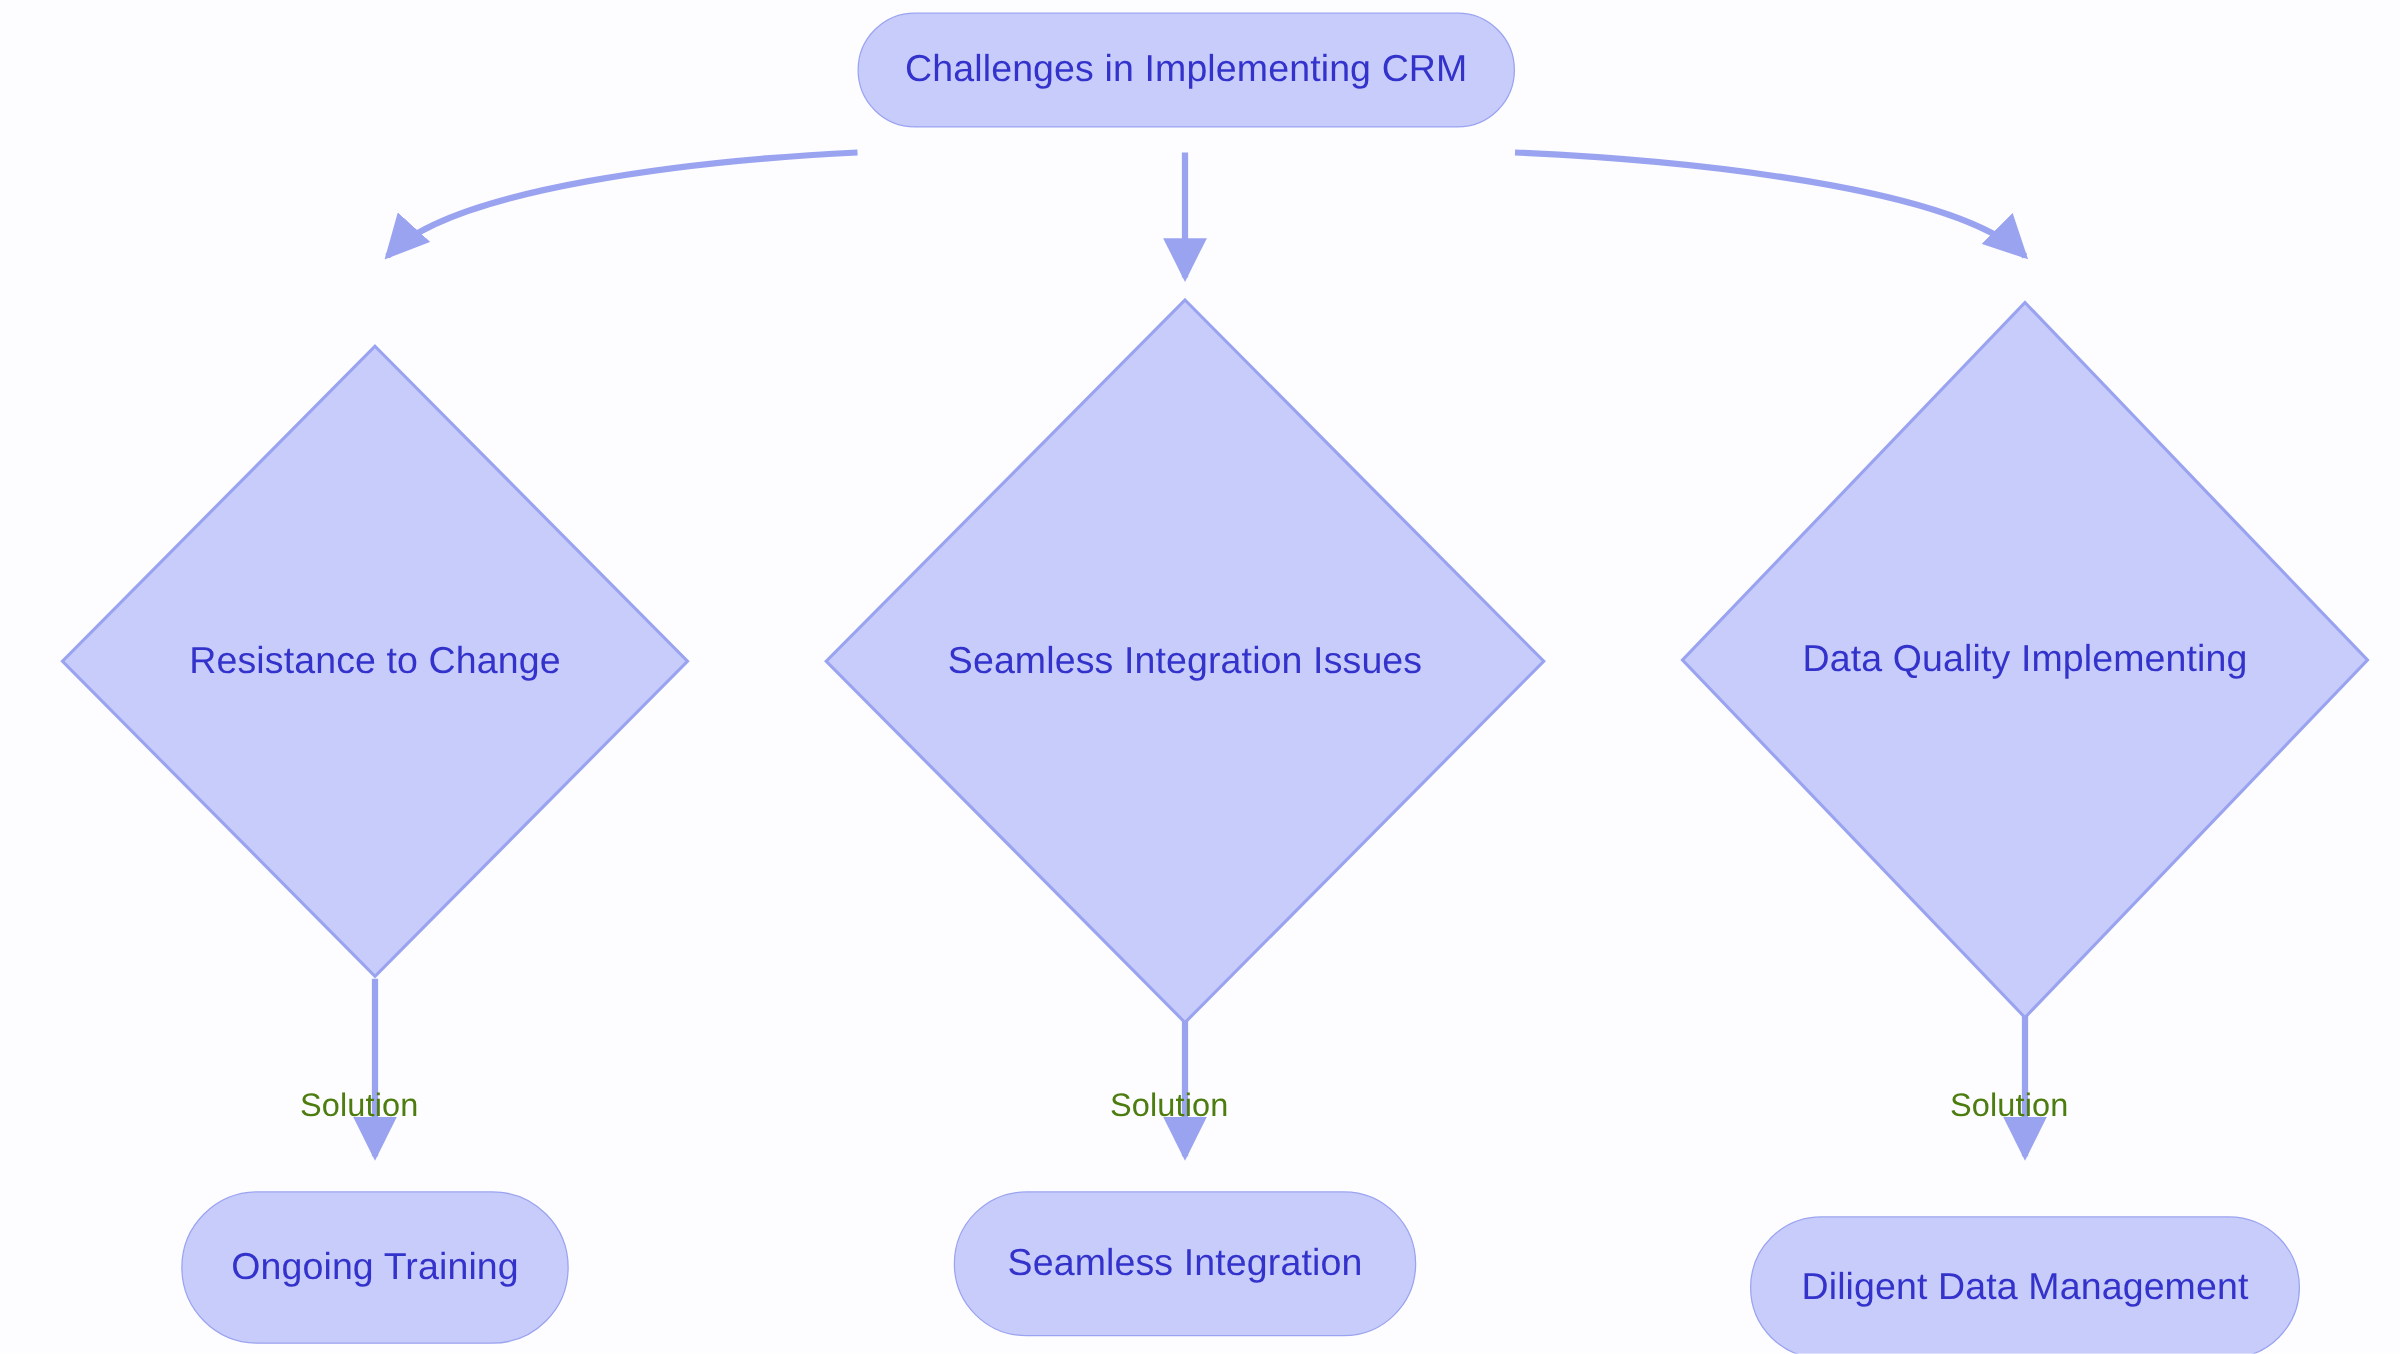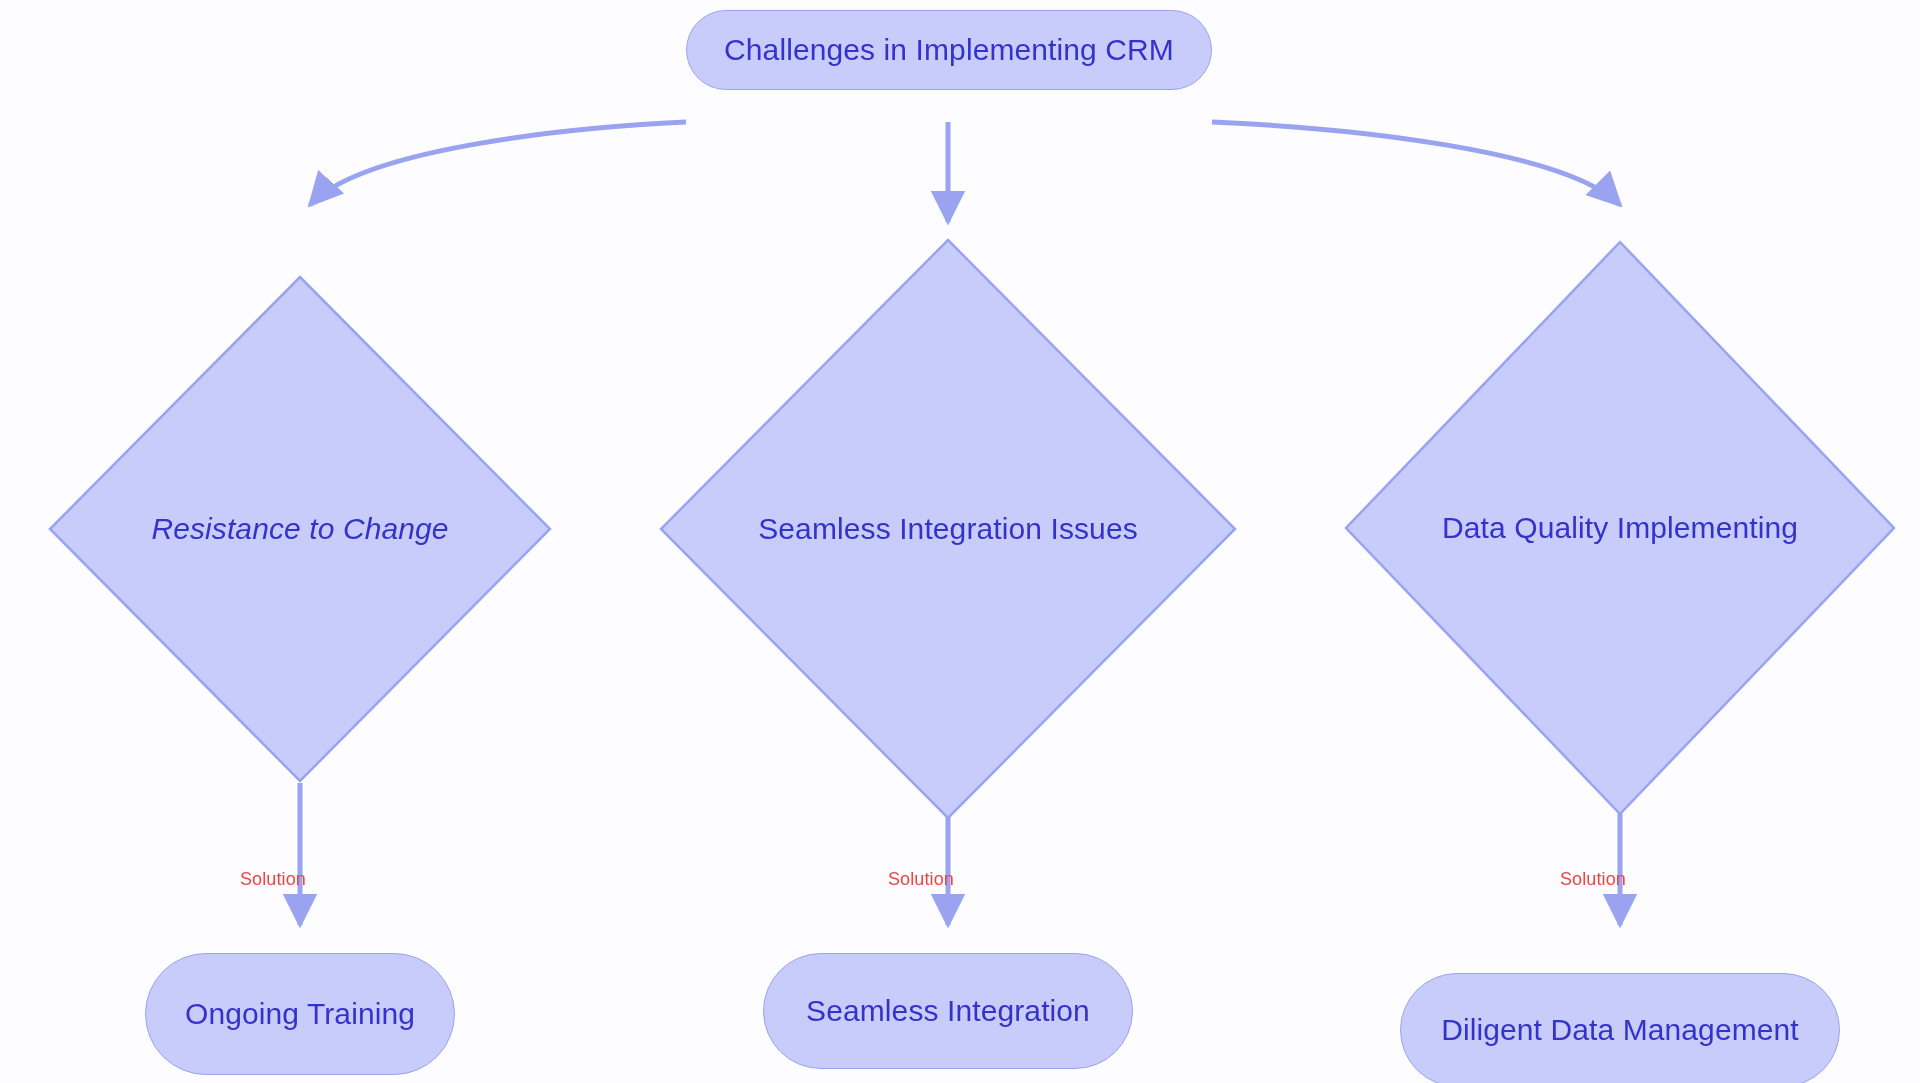--- a/index.html
+++ b/index.html
@@ -60,22 +60,22 @@
     display: flex;
     align-items: center;
     justify-content: center;
     color: #3333cc;
     font-size: 30px;
     white-space: nowrap;
     letter-spacing: 0.1px;
   }
   .edge-label {
     position: absolute;
-    color: #ef4444;
-    font-size: 18px;
+    color: #4d7c0f;
+    font-size: 26px;
     white-space: nowrap;
     letter-spacing: 0.1px;
   }
 </style>
 </head>
 <body>
 
 <div id="canvas">
 
   <svg id="edge-layer" viewBox="0 0 1920 1083" width="1920" height="1083" xmlns="http://www.w3.org/2000/svg">
@@ -91,25 +91,25 @@
 
     <path d="M 1212,122 C 1350,128 1565,150 1620,205" fill="none" stroke="#9aa3f0" stroke-width="5" marker-end="url(#arrow)"></path>
 
     <path d="M 300,783 L 300,925" fill="none" stroke="#9aa3f0" stroke-width="5" marker-end="url(#arrow)"></path>
 
     <path d="M 948,783 L 948,925" fill="none" stroke="#9aa3f0" stroke-width="5" marker-end="url(#arrow)"></path>
 
     <path d="M 1620,783 L 1620,925" fill="none" stroke="#9aa3f0" stroke-width="5" marker-end="url(#arrow)"></path>
   </svg>
 
-  <div class="node node-pill" style="left:686px; top:10px; width:526px; height:80px;align-items:center;">
+  <div class="node node-pill" style="left:686px; top:10px; width:526px; height:92px;align-items:center;">
     <span>Challenges in Implementing CRM</span>
   </div>
 
-  <div class="node-diamond-wrap" style="left:48px; top:275px; width:504px; height:508px;font-style:italic;">
+  <div class="node-diamond-wrap" style="left:48px; top:275px; width:504px; height:508px;">
     <svg class="node-diamond-shape" viewBox="0 0 504 508" preserveAspectRatio="none" xmlns="http://www.w3.org/2000/svg">
       <polygon points="252,2 502,254 252,506 2,254" fill="#c8ccfb" stroke="#9aa3f0" stroke-width="2.5"></polygon>
     </svg>
     <div class="node-diamond-label">Resistance to Change</div>
   </div>
 
   <div class="node-diamond-wrap" style="left:659px; top:238px; width:578px; height:582px;">
     <svg class="node-diamond-shape" viewBox="0 0 578 582" preserveAspectRatio="none" xmlns="http://www.w3.org/2000/svg">
       <polygon points="289,2 576,291 289,580 2,291" fill="#c8ccfb" stroke="#9aa3f0" stroke-width="2.5"></polygon>
     </svg>

